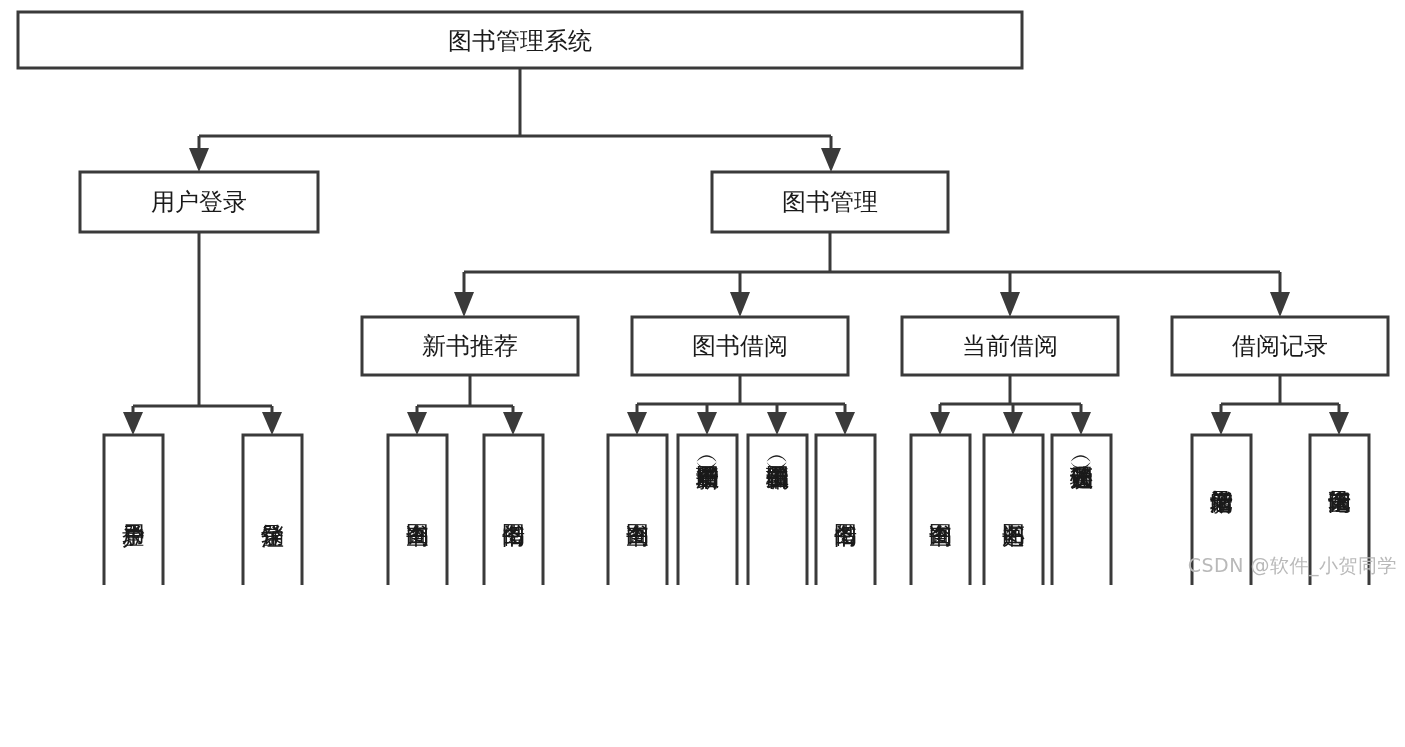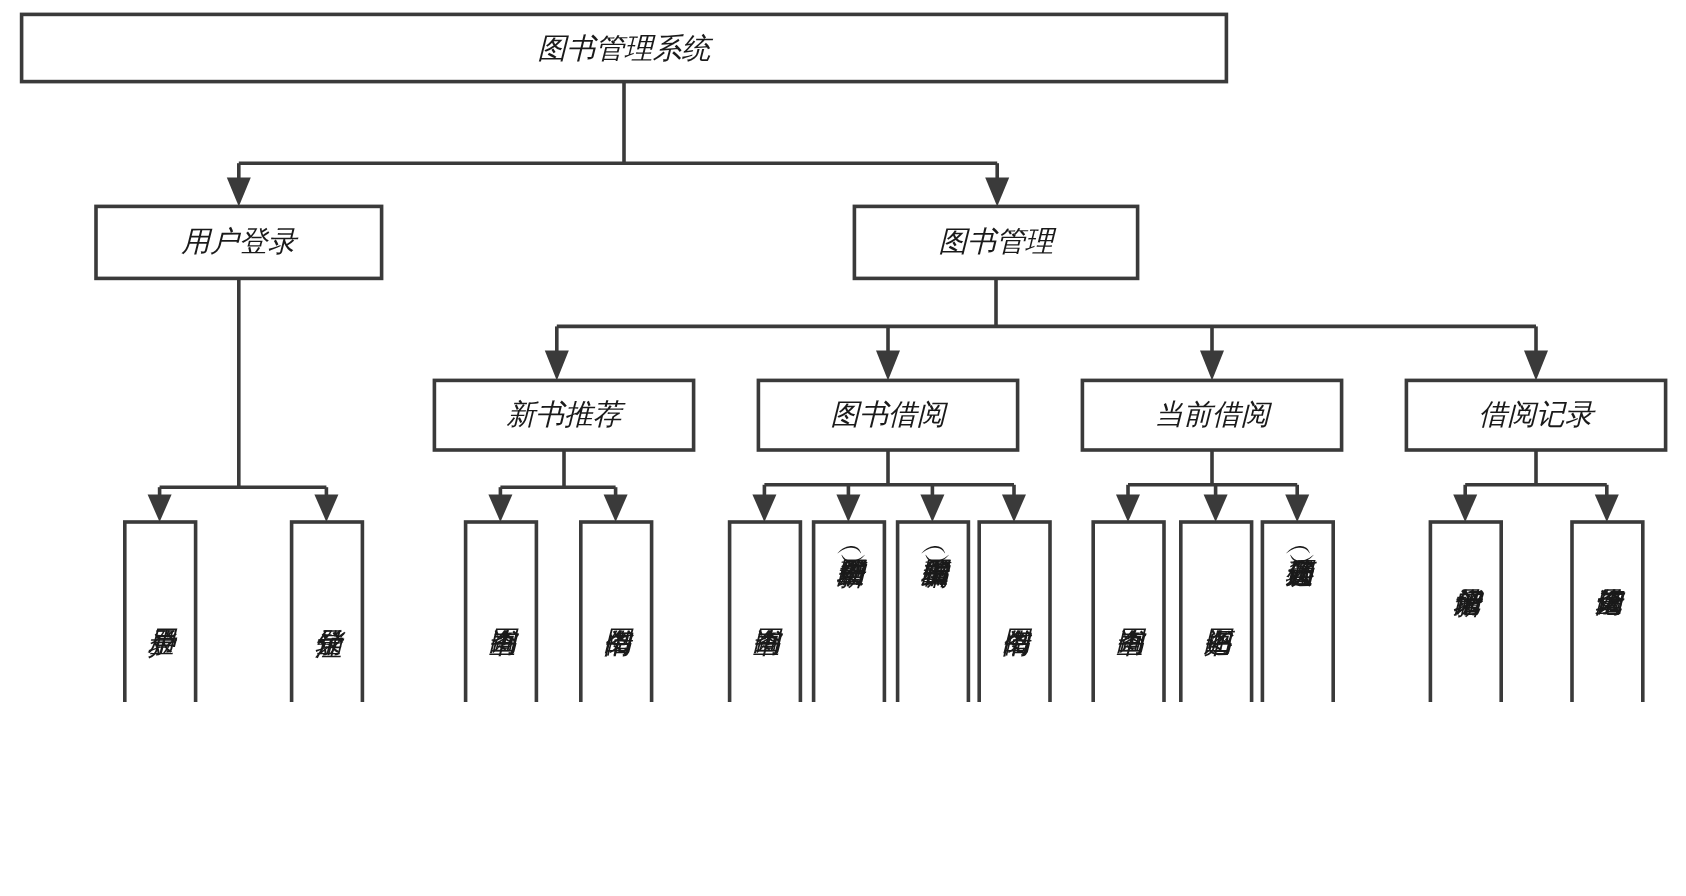--- a/index.html
+++ b/index.html
@@ -9,21 +9,20 @@
   }
   body {
     font-family: "DejaVu Sans", "Liberation Sans", sans-serif;
   }
   #diagram-root {
     position: relative;
     width: 1405px;
     height: 585px;
     background: #ffffff;
     overflow: hidden;
-    font-style: italic;
   }
   svg.diagram-canvas {
     position: absolute;
     left: 0;
     top: 0;
     width: 1405px;
     height: 747px;
   }
   .node-box {
     fill: #ffffff;
@@ -247,14 +246,15 @@
       <text class="node-label-vertical" x="1222" y="472">新增借阅记录</text>
     </g>
 
     <g>
       <rect class="node-box-leaf" x="1310" y="435" width="59" height="300"></rect>
       <text class="node-label-vertical" x="1340" y="472">查询借阅记录</text>
     </g>
 
   </svg>
 
+  <div class="watermark-text">CSDN @软件_小贺同学</div>
 
 </div>
 
 </body></html>

